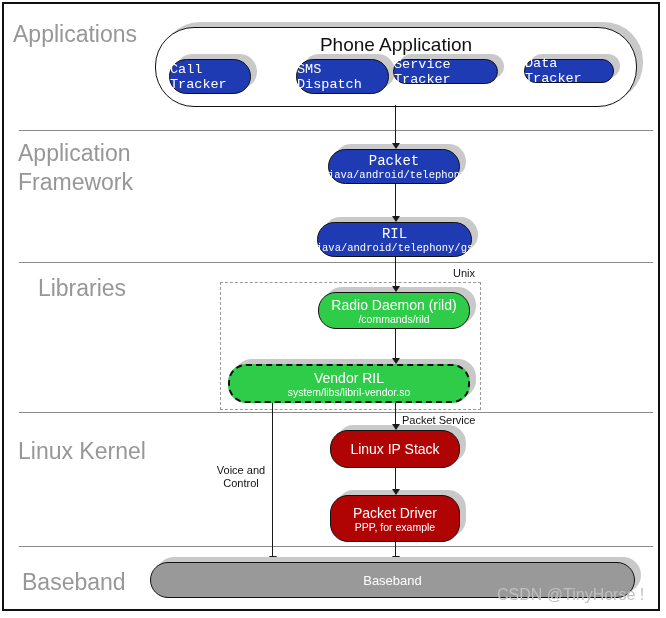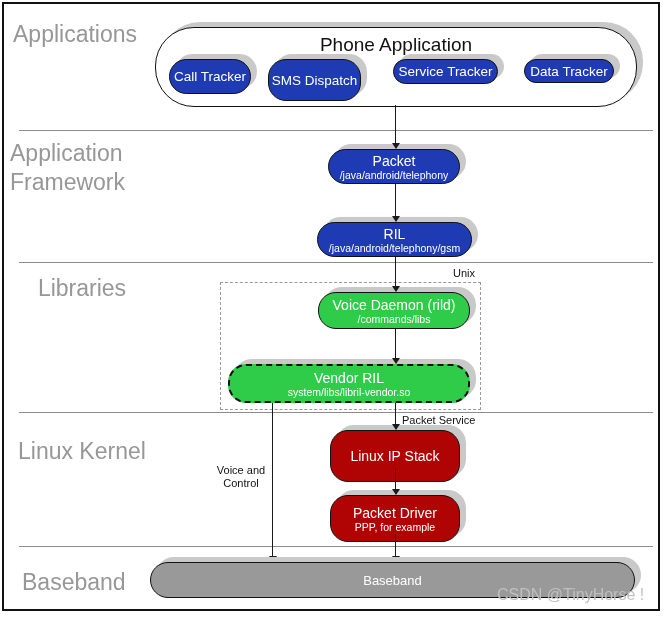--- a/index.html
+++ b/index.html
@@ -18,21 +18,21 @@
   }
   .app-title{position:absolute;left:0;right:0;top:6px;text-align:center;color:#111;font-size:19px;}
 
   .pill{
     position:absolute;border:1px solid #111;border-radius:18px;color:#fff;
     display:flex;flex-direction:column;align-items:center;justify-content:center;
     box-shadow:6px -5px 0 #c9c9c9;box-sizing:border-box;
   }
   .pill-title{font-size:14px;line-height:16px;}
   .pill-sub{font-size:10.5px;line-height:12px;}
-  .blue{background:#1f3bb3;}
+  .blue{background:#1f3bb3;font-family:Liberation Mono, monospace;}
   .green{background:#2ecc49;}
   .red{background:#b00404;}
   .dashed{border:2px dashed #111;}
   .app-pill{font-size:13.5px;}
 
   .unix-box{position:absolute;left:220px;top:282px;width:259px;height:126px;border:1px dashed #9a9a9a;}
   .small-note{position:absolute;color:#111;font-size:11px;line-height:13px;}
 
   .arrow{position:absolute;width:1px;background:#1a1a1a;}
   .arrow::after{
@@ -53,59 +53,59 @@
 <div class="canvas">
 
   <div class="frame"></div>
 
   <div class="divider" style="top:130px"></div>
   <div class="divider" style="top:262px"></div>
   <div class="divider" style="top:412px"></div>
   <div class="divider" style="top:546px"></div>
 
   <div class="layer-label" style="left:13px;top:20px">Applications</div>
-  <div class="layer-label" style="left:10px;top:139px">
+  <div class="layer-label" style="left:18px;top:139px">
     <div>Application</div>
     <div>Framework</div>
   </div>
   <div class="layer-label center" style="left:8px;top:274px;width:148px">
     <div>Libraries</div>
   </div>
   <div class="layer-label" style="left:18px;top:437px">Linux Kernel</div>
   <div class="layer-label" style="left:22px;top:568px">Baseband</div>
 
   <div class="app-container">
     <div class="app-title">Phone Application</div>
     <div class="pill blue app-pill" style="left:13px;top:31px;width:82px;height:35px">Call Tracker</div>
-    <div class="pill blue app-pill" style="left:112px;top:31px;width:93px;height:42px">SMS Dispatch</div>
+    <div class="pill blue app-pill" style="left:140px;top:31px;width:93px;height:35px">SMS Dispatch</div>
     <div class="pill blue app-pill" style="left:237px;top:31px;width:105px;height:25px">Service Tracker</div>
     <div class="pill blue app-pill" style="left:368px;top:31px;width:90px;height:24px">Data Tracker</div>
   </div>
 
   <div class="pill blue" style="left:328px;top:149px;width:132px;height:35px">
     <div class="pill-title">Packet</div>
     <div class="pill-sub">/java/android/telephony</div>
   </div>
   <div class="pill blue" style="left:317px;top:222px;width:155px;height:35px">
     <div class="pill-title">RIL</div>
     <div class="pill-sub">/java/android/telephony/gsm</div>
   </div>
 
   <div class="unix-box"></div>
   <div class="small-note" style="left:453px;top:267px">Unix</div>
   <div class="pill green" style="left:318px;top:292px;width:152px;height:37px">
-    <div class="pill-title">Voice Daemon (rild)</div>
-    <div class="pill-sub">/commands/libs</div>
+    <div class="pill-title">Radio Daemon (rild)</div>
+    <div class="pill-sub">/commands/rild</div>
   </div>
   <div class="pill green dashed" style="left:228px;top:364px;width:242px;height:39px">
     <div class="pill-title">Vendor RIL</div>
     <div class="pill-sub">system/libs/libril-vendor.so</div>
   </div>
 
-  <div class="pill red" style="left:330px;top:430px;width:130px;height:52px">
+  <div class="pill red" style="left:330px;top:430px;width:130px;height:38px">
     <div class="pill-title">Linux IP Stack</div>
   </div>
   <div class="pill red" style="left:330px;top:495px;width:130px;height:47px">
     <div class="pill-title">Packet Driver</div>
     <div class="pill-sub">PPP, for example</div>
   </div>
 
   <div class="small-note center" style="left:214px;top:464px;width:54px">
     <div>Voice and</div>
     <div>Control</div>

